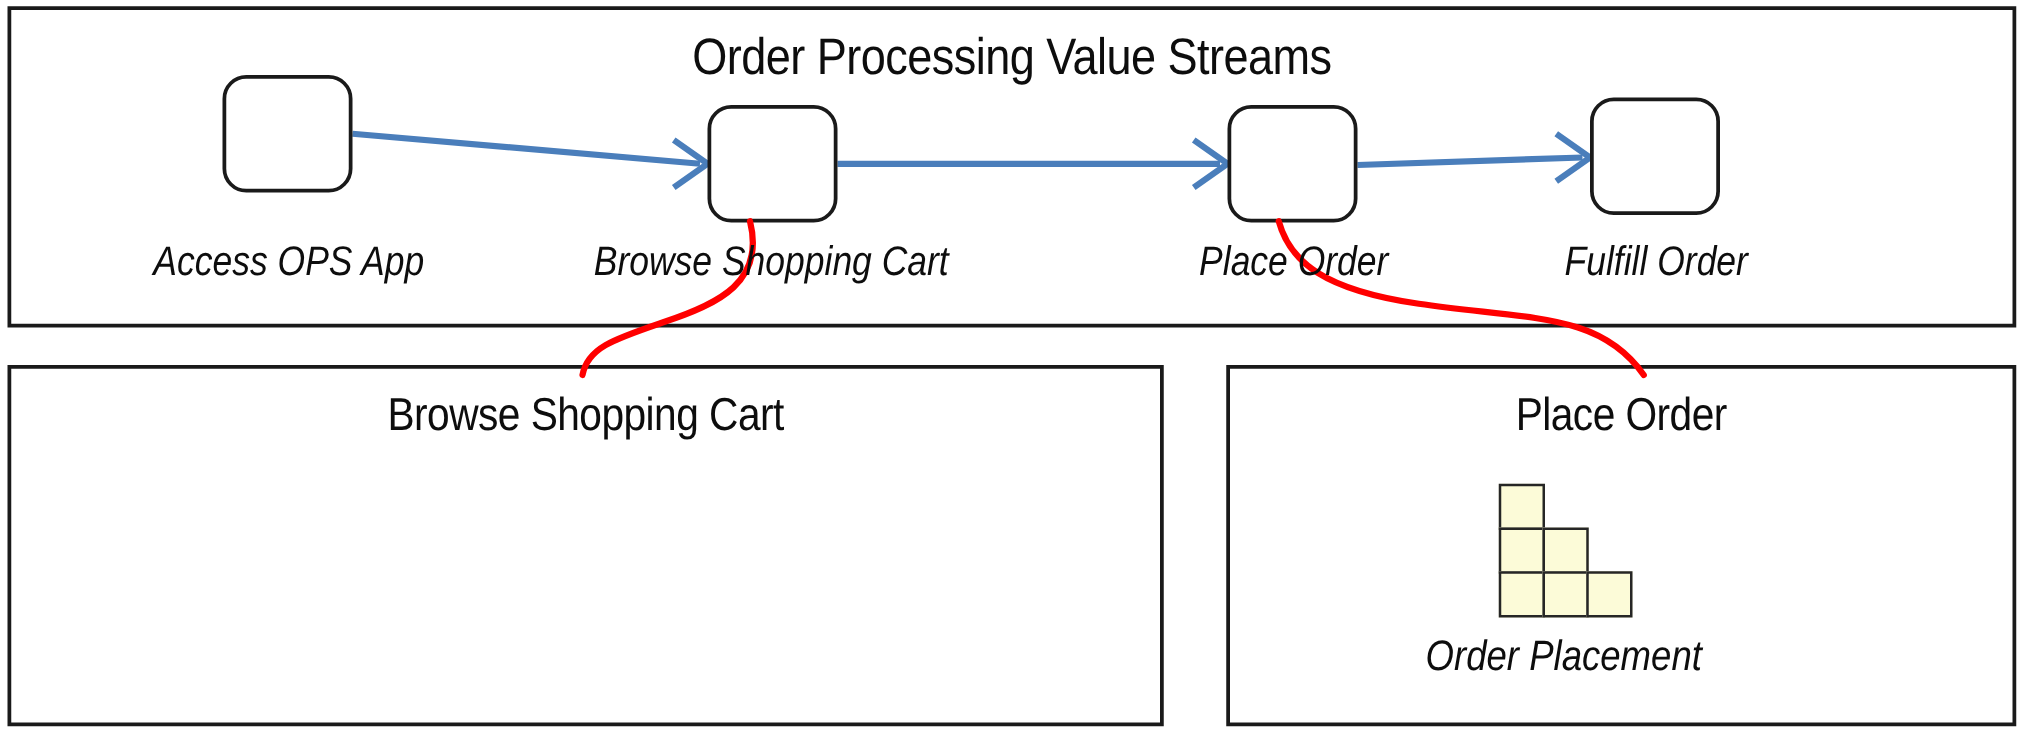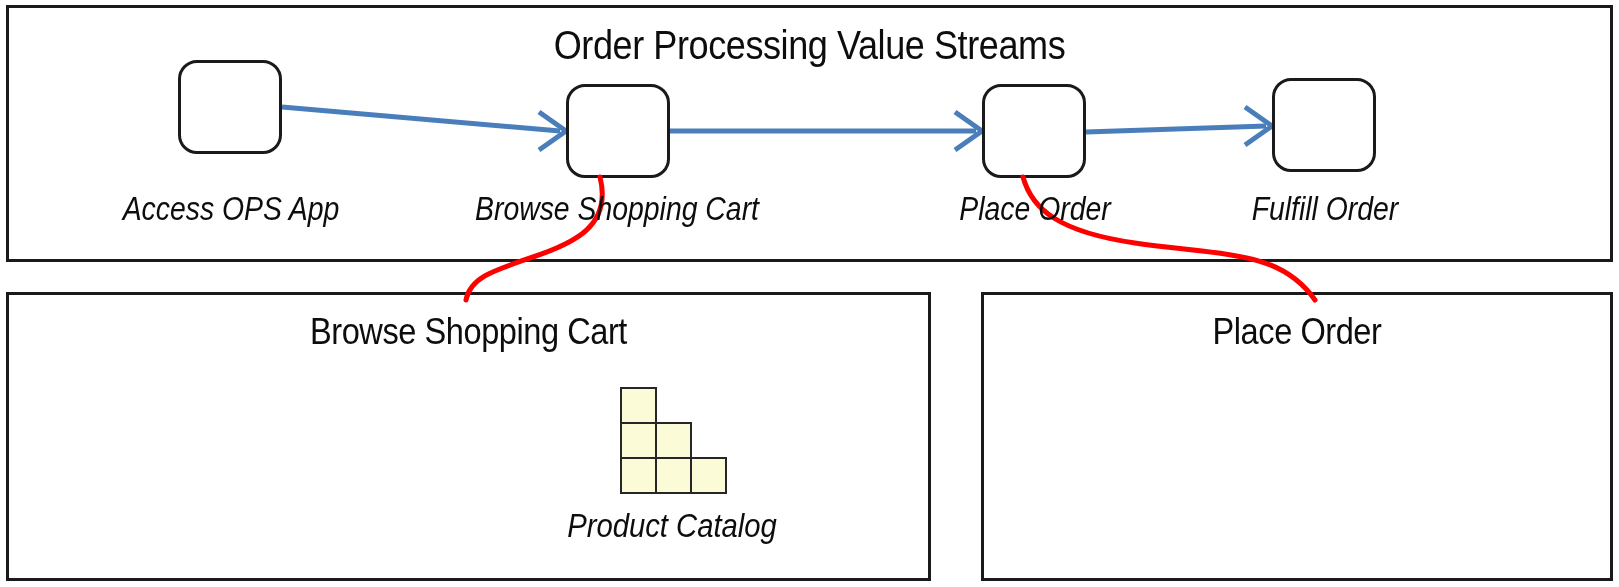--- a/index.html
+++ b/index.html
@@ -203,30 +203,30 @@
   <div class="stage-label" id="label-access">Access OPS App</div>
   <div class="stage-label" id="label-browse">Browse Shopping Cart</div>
   <div class="stage-label" id="label-place">Place Order</div>
   <div class="stage-label" id="label-fulfill">Fulfill Order</div>
 
   <div class="panel" id="panel-browse">
     <div class="panel-title" id="title-browse">Browse Shopping Cart</div>
   </div>
 
 
-  <div class="cap-group" id="cap-product-catalog">
+
+  <div class="panel" id="panel-place">
+    <div class="panel-title" id="title-place">Place Order</div>
+  </div>
+
+  <div class="cap-group" id="cap-order-placement">
     <div class="cap-icon">
       <div class="cap-cell r0c0"></div>
       <div class="cap-cell r1c0"></div>
       <div class="cap-cell r1c1"></div>
       <div class="cap-cell r2c0"></div>
       <div class="cap-cell r2c1"></div>
       <div class="cap-cell r2c2"></div>
     </div>
-    <div class="cap-label">Product Catalog</div>
-  </div>
-
-  <div class="panel" id="panel-place">
-    <div class="panel-title" id="title-place">Place Order</div>
-  </div>
-
+    <div class="cap-label">Order Placement</div>
+  </div>
 
 </div>
 
 </body></html>

